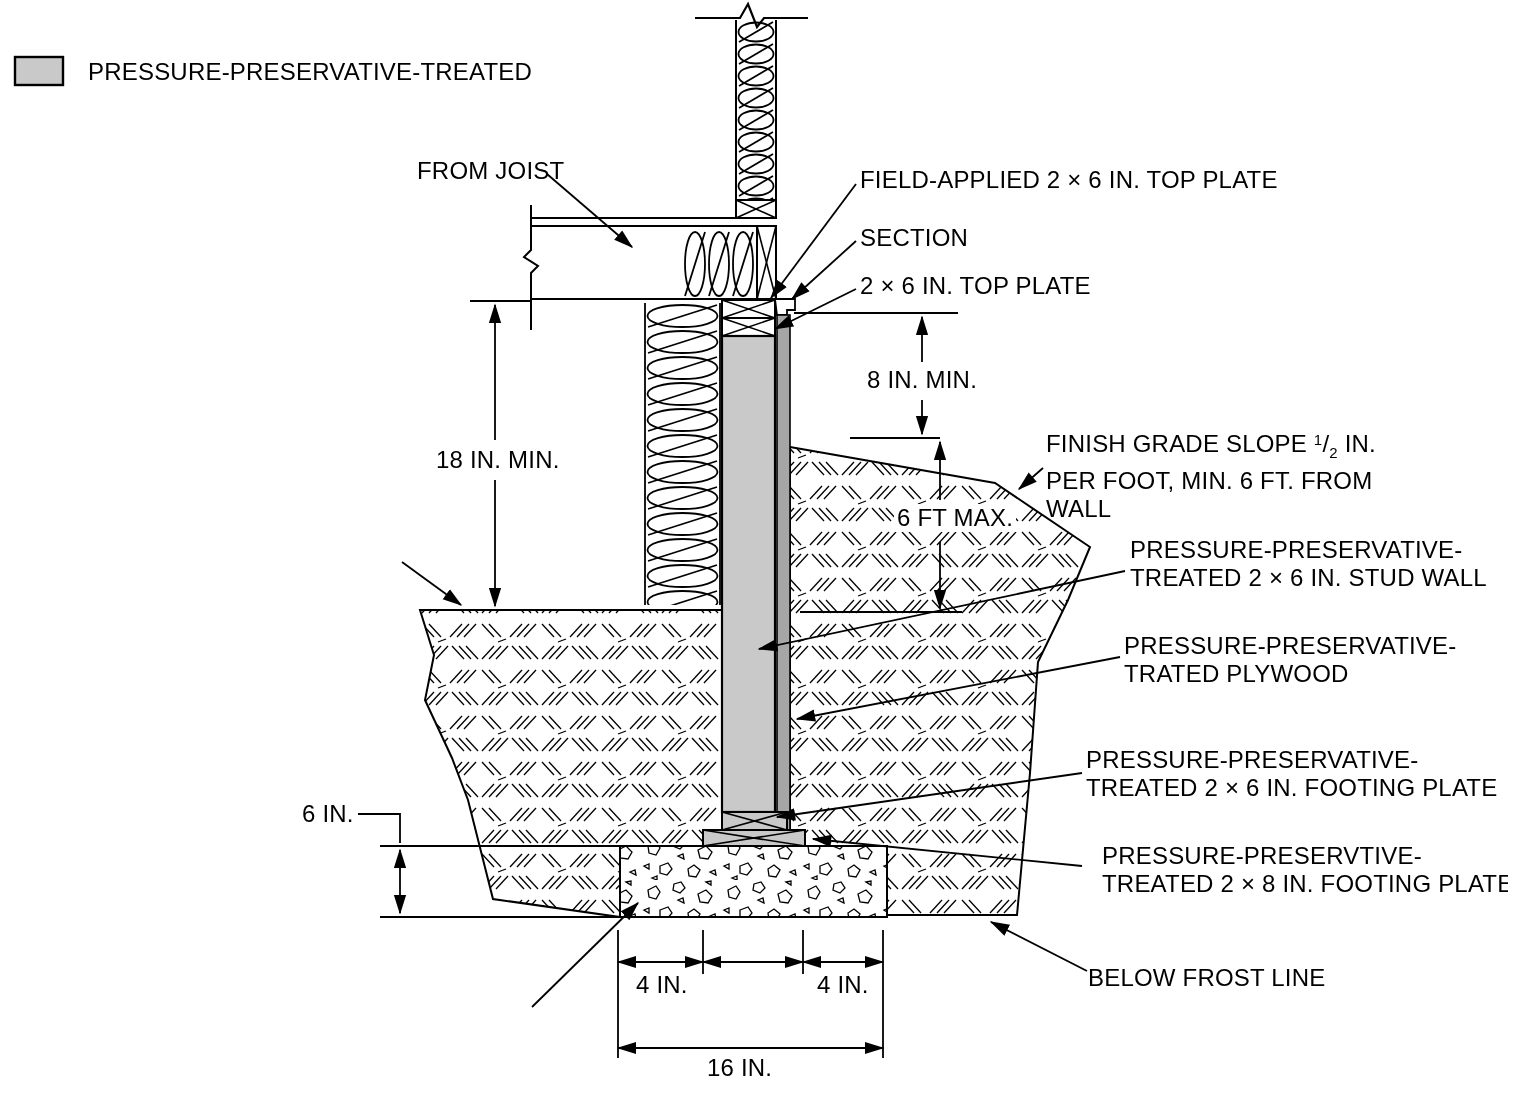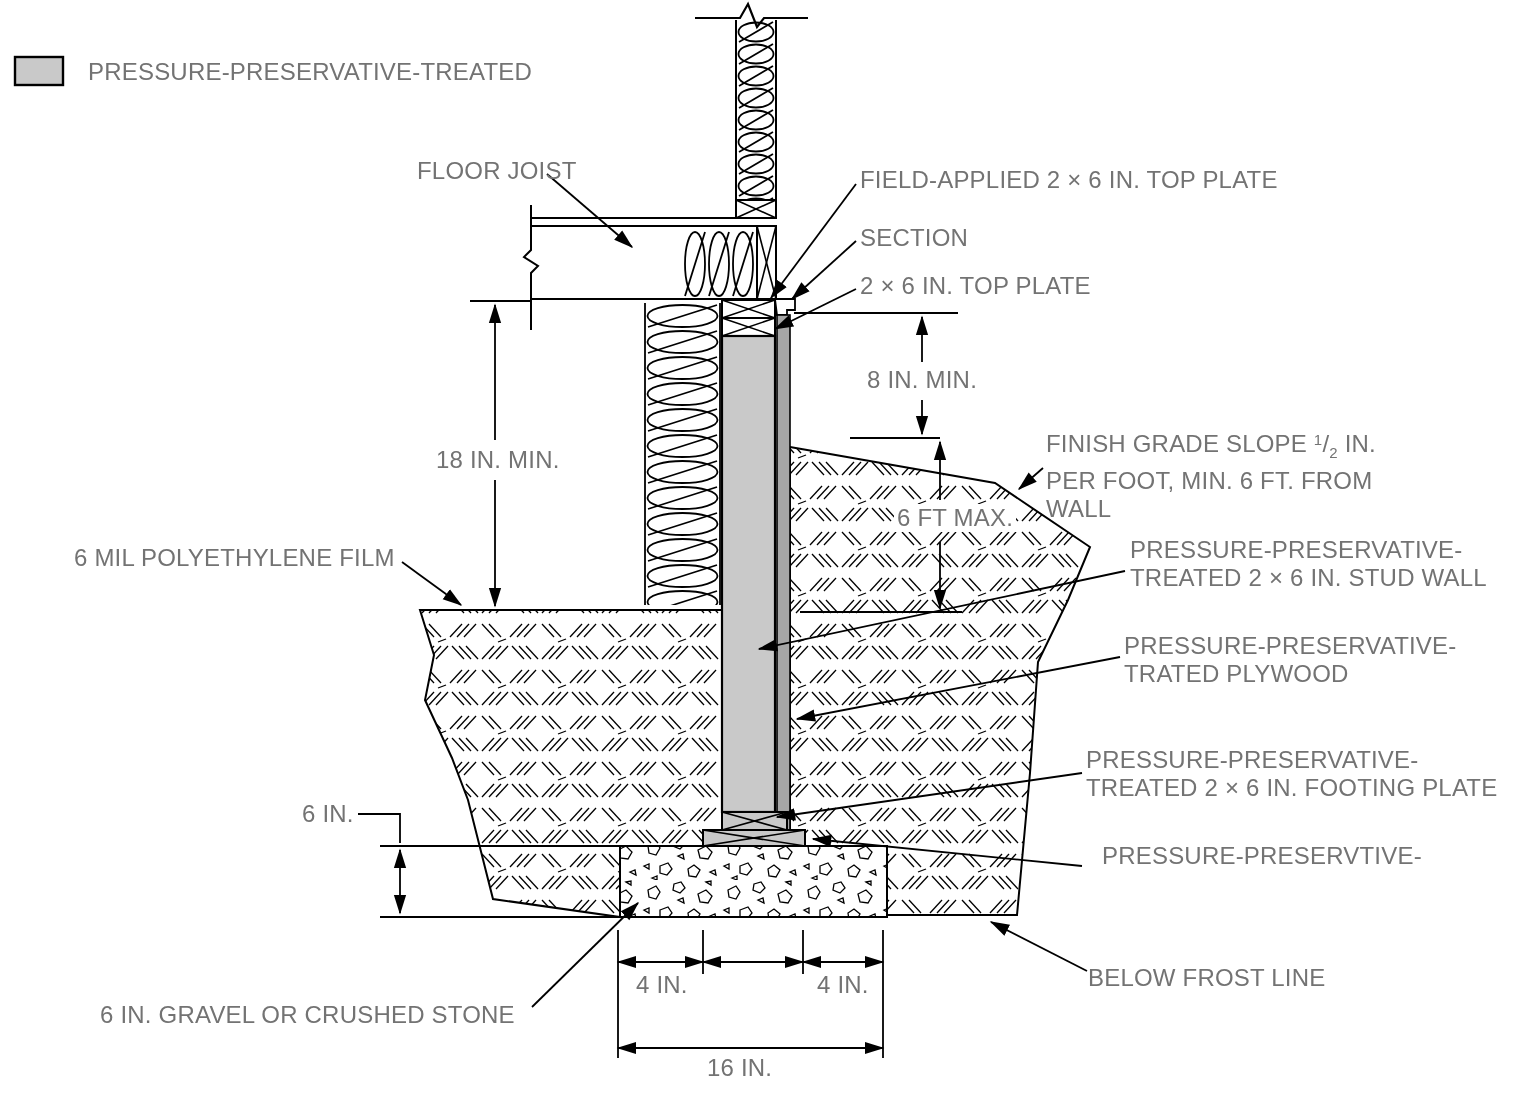--- a/index.html
+++ b/index.html
@@ -1,17 +1,17 @@
 <!DOCTYPE html>
 <html><head>
 <meta charset="utf-8">
 <style>
   html,body{margin:0;padding:0;background:#fff;}
   #canvas{position:relative;width:1508px;height:1094px;background:#fff;overflow:hidden;
-          font-family:"Liberation Sans", sans-serif;color:#737373;}
+          font-family:"Liberation Sans", sans-serif;color:#000000;}
   #draw{position:absolute;left:0;top:0;}
   .lbl{position:absolute;font-size:24px;line-height:28px;letter-spacing:.2px;white-space:nowrap;}
   .bg{background:#fff;padding:0 3px;}
   .frac sup{font-size:15px;vertical-align:7px;}
   .frac sub{font-size:15px;vertical-align:-6px;}
   svg line, svg path, svg polyline, svg rect, svg ellipse, svg polygon{vector-effect:none;}
 </style>
 </head>
 <body>
 
@@ -165,21 +165,21 @@
   <line x1="1082" y1="866" x2="813" y2="839" stroke="#000" stroke-width="1.8" marker-end="url(#ah)"></line>
   <line x1="1087" y1="971" x2="991" y2="922" stroke="#000" stroke-width="1.8" marker-end="url(#ah)"></line>
   <line x1="532" y1="1007" x2="638" y2="903" stroke="#000" stroke-width="1.8" marker-end="url(#ah)"></line>
   <line x1="402" y1="562" x2="461" y2="605" stroke="#000" stroke-width="1.8" marker-end="url(#ah)"></line>
 
   <rect x="15" y="57" width="48" height="28" stroke="#000" stroke-width="2.4" fill="#c9c9c9"></rect>
 </svg>
 
 <div class="lbl" style="left:88px;top:58px">PRESSURE-PRESERVATIVE-TREATED</div>
 
-<div class="lbl" style="left:417px;top:157px">FLOOR JOIST</div>
+<div class="lbl" style="left:417px;top:157px">FROM JOIST</div>
 <div class="lbl" style="left:860px;top:166px">FIELD-APPLIED 2 × 6 IN. TOP PLATE</div>
 <div class="lbl" style="left:860px;top:224px">SECTION</div>
 <div class="lbl" style="left:860px;top:272px">2 × 6 IN. TOP PLATE</div>
 
 <div class="lbl bg" style="left:864px;top:366px">8 IN. MIN.</div>
 
 <div class="lbl" style="left:1046px;top:426px">
   <span class="frac"><span>FINISH GRADE SLOPE </span><sup>1</sup><span>/</span><sub>2</sub><span> IN.</span></span><br>
   <span>PER FOOT, MIN. 6 FT. FROM</span><br>
   <span>WALL</span>
@@ -198,29 +198,29 @@
   <span>TRATED PLYWOOD</span><br>
 </div>
 
 <div class="lbl" style="left:1086px;top:746px">
   <span>PRESSURE-PRESERVATIVE-</span><br>
   <span>TREATED 2 × 6 IN. FOOTING PLATE</span>
 </div>
 
 <div class="lbl" style="left:1102px;top:842px">
   <span>PRESSURE-PRESERVTIVE-</span><br>
+  <span>TREATED 2 × 8 IN. FOOTING PLATE</span>
 </div>
 
 <div class="lbl" style="left:1088px;top:964px">BELOW FROST LINE</div>
 
-<div class="lbl" style="left:74px;top:544px">6 MIL POLYETHYLENE FILM</div>
 
 <div class="lbl" style="left:302px;top:800px">6 IN.</div>
 
 <div class="lbl" style="left:100px;top:1001px">
-  <span>6 IN. GRAVEL OR CRUSHED STONE</span><br>
+  <br>
 </div>
 
 <div class="lbl" style="left:636px;top:971px">4 IN.</div>
 <div class="lbl" style="left:817px;top:971px">4 IN.</div>
 <div class="lbl" style="left:707px;top:1054px">16 IN.</div>
 
 </div>
 
 </body></html>

